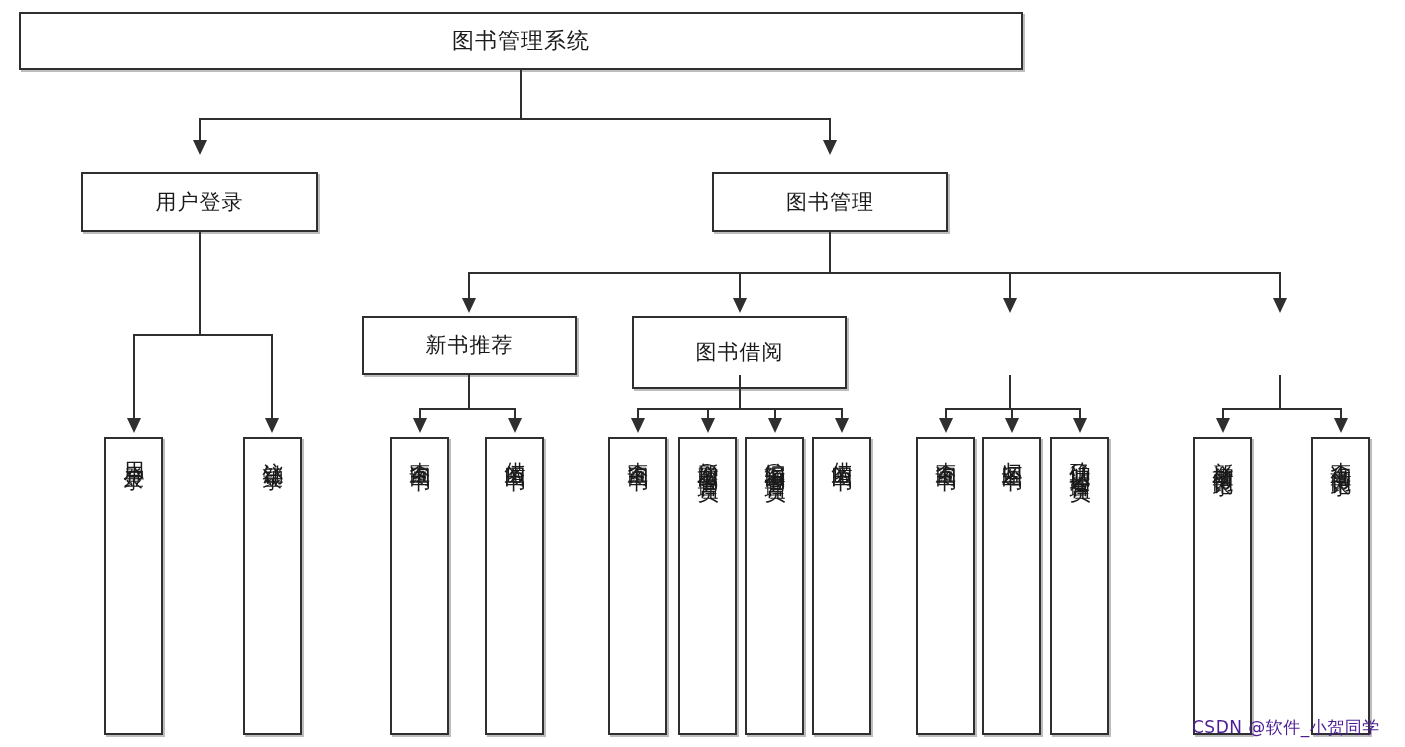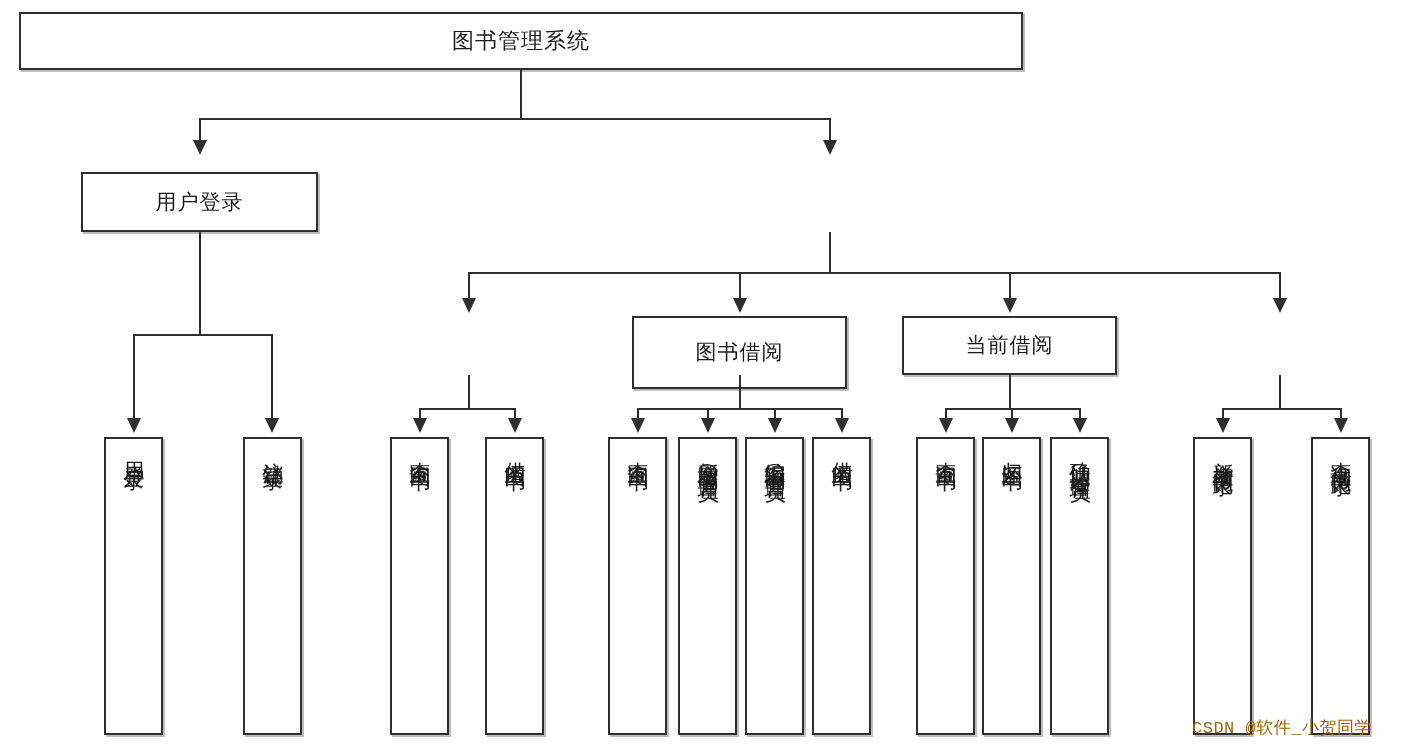--- a/index.html
+++ b/index.html
@@ -78,70 +78,72 @@
     height: 0;
     border-left: 7px solid transparent;
     border-right: 7px solid transparent;
     border-top: 15px solid #2f2f2f;
   }
 
   
   #watermark {
     position: absolute;
     font-size: 17px;
-    color: #a16207;
+    color: #4c1d95;
     letter-spacing: 0.5px;
     white-space: nowrap;
     user-select: none;
-    font-family: Liberation Mono, monospace;
   }
 </style>
 </head>
 <body>
 
 <div id="canvas">
 
   <div class="node root h" style="left:19px; top:12px; width:1004px; height:58px;justify-content:center;">
     <span class="label">图书管理系统</span>
   </div>
 
   <div class="edge v" style="left:520px; top:70px; height:50px;"></div>
   <div class="edge h" style="left:199px; top:118px; width:632px;"></div>
   <div class="edge v" style="left:199px; top:118px; height:24px;"></div>
   <div class="edge v" style="left:829px; top:118px; height:24px;"></div>
   <div class="arrow" style="left:193px; top:140px;"></div>
   <div class="arrow" style="left:823px; top:140px;"></div>
 
   <div class="node h" style="left:81px; top:172px; width:237px; height:60px;">
     <span class="label">用户登录</span>
+  </div>
+  <div class="node h" style="left:712px; top:172px; width:236px; height:60px;">
+    <span class="label">图书管理</span>
   </div>
 
   <div class="edge v" style="left:199px; top:232px; height:102px;"></div>
   <div class="edge h" style="left:133px; top:334px; width:139px;"></div>
   <div class="edge v" style="left:133px; top:334px; height:86px;"></div>
   <div class="edge v" style="left:271px; top:334px; height:86px;"></div>
   <div class="arrow" style="left:127px; top:418px;"></div>
   <div class="arrow" style="left:265px; top:418px;"></div>
 
   <div class="edge v" style="left:829px; top:232px; height:42px;"></div>
   <div class="edge h" style="left:468px; top:272px; width:812px;"></div>
   <div class="edge v" style="left:468px; top:272px; height:28px;"></div>
   <div class="edge v" style="left:739px; top:272px; height:28px;"></div>
   <div class="edge v" style="left:1009px; top:272px; height:28px;"></div>
   <div class="edge v" style="left:1279px; top:272px; height:28px;"></div>
   <div class="arrow" style="left:462px; top:298px;"></div>
   <div class="arrow" style="left:733px; top:298px;"></div>
   <div class="arrow" style="left:1003px; top:298px;"></div>
   <div class="arrow" style="left:1273px; top:298px;"></div>
 
+  <div class="node h" style="left:362px; top:316px; width:215px; height:59px;">
+    <span class="label">新书推荐</span>
+  </div>
   <div class="node h" style="left:632px; top:316px; width:215px; height:73px;">
     <span class="label">图书借阅</span>
-  </div>
-  <div class="node h" style="left:902px; top:316px; width:215px; height:59px;">
-    <span class="label">当前借阅</span>
   </div>
 
   <div class="edge v" style="left:468px; top:375px; height:35px;"></div>
   <div class="edge h" style="left:419px; top:408px; width:97px;"></div>
   <div class="edge v" style="left:419px; top:408px; height:12px;"></div>
   <div class="edge v" style="left:514px; top:408px; height:12px;"></div>
   <div class="arrow" style="left:413px; top:418px;"></div>
   <div class="arrow" style="left:508px; top:418px;"></div>
 
   <div class="edge v" style="left:739px; top:375px; height:35px;"></div>

